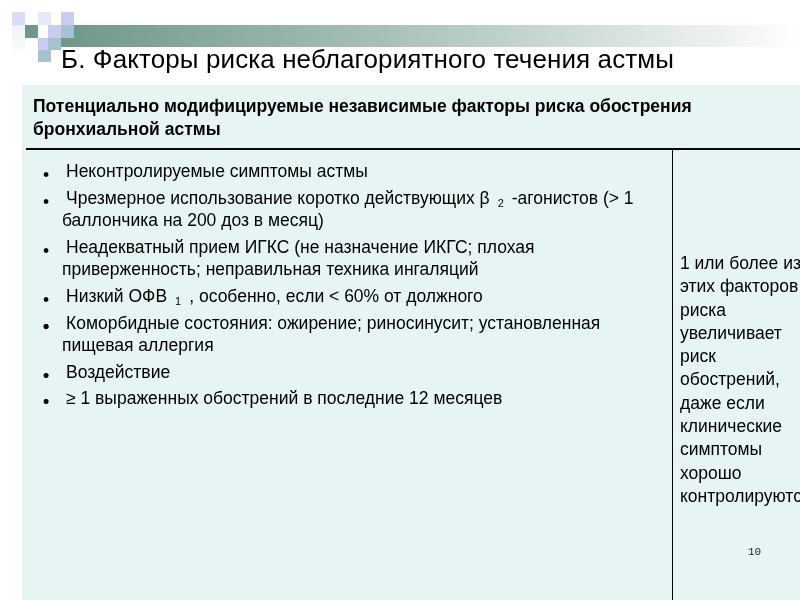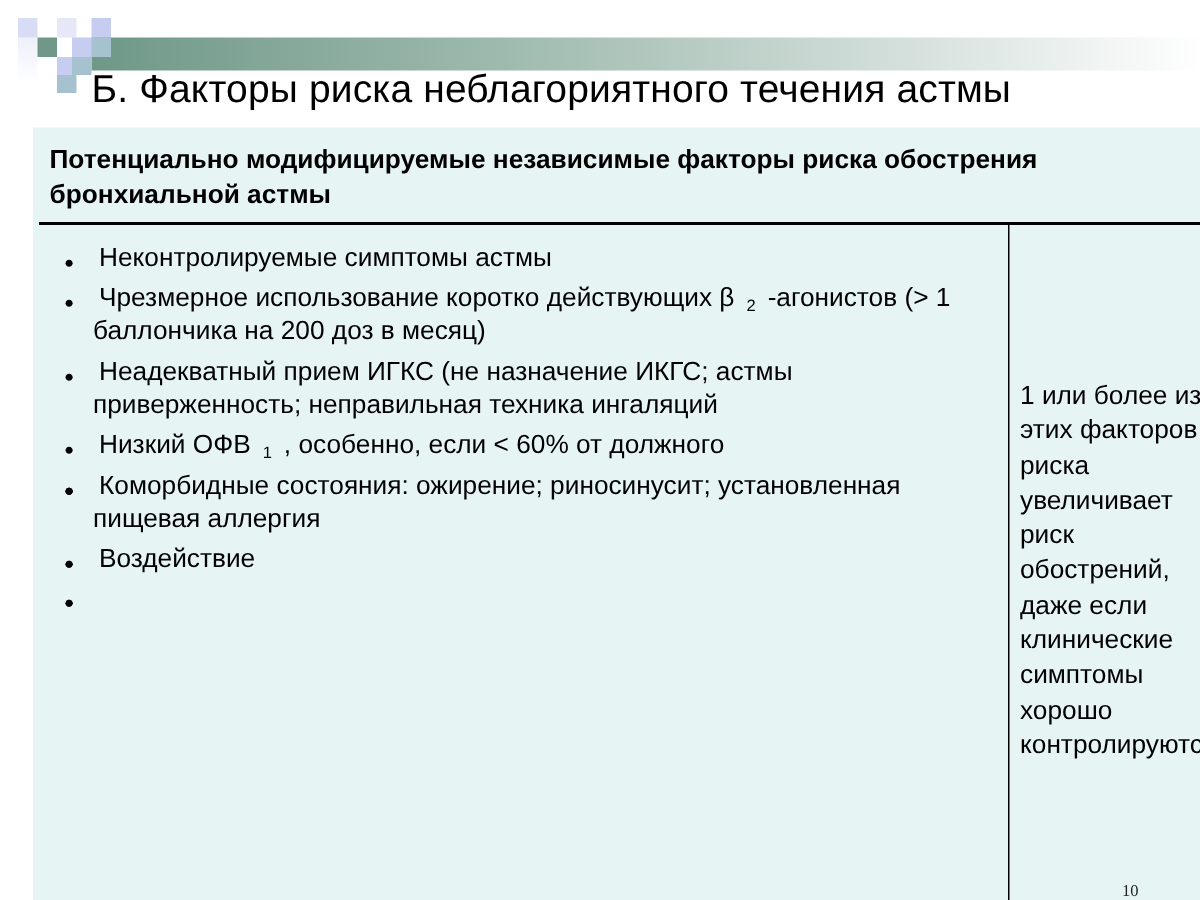--- a/index.html
+++ b/index.html
@@ -48,22 +48,22 @@
   .item { position:relative; padding-left:25px; }
   .item .bullet { position:absolute; left:2px; top:0; }
   .plain { padding-left:0; }
   sub { font-size:11px; vertical-align:-3px; line-height:0; }
 
   .right-cell {
     position:absolute; left:654px; top:163px; width:126px;
     font-size:17.5px; line-height:23.3px;
   }
   .page-num {
-    position:absolute; left:736px; top:576px; font-size:11px;
-    font-family:Liberation Serif, serif; color:#222;
+    position:absolute; left:736px; top:534px; font-size:11px;
+    font-family:Liberation Mono, monospace; color:#222;
   }
 </style>
 </head>
 <body>
 
 <div class="sq sq10"></div>
 <div class="sq sq1"></div>
 <div class="sq sq3"></div>
 <div class="sq sq5"></div>
 <div class="title-bar"></div>
@@ -85,21 +85,21 @@
     <div class="item">
       <span class="bullet">•</span>
       <span>Неконтролируемые симптомы астмы</span>
     </div>
     <div class="item">
       <span class="bullet">•</span>
       <span>Чрезмерное использование коротко действующих β</span><sub>2</sub><span>-агонистов (&gt; 1 баллончика на 200 доз в месяц)</span>
     </div>
     <div class="item">
       <span class="bullet">•</span>
-      <span>Неадекватный прием ИГКС (не назначение ИКГС; астмы приверженность; неправильная техника ингаляций</span>
+      <span>Неадекватный прием ИГКС (не назначение ИКГС; плохая приверженность; неправильная техника ингаляций</span>
     </div>
     <div class="item">
       <span class="bullet">•</span>
       <span>Низкий ОФВ</span><sub>1</sub><span>, особенно, если &lt; 60% от должного</span>
     </div>
     <div class="item">
       <span class="bullet">•</span>
     </div>
     <div class="item">
       <span class="bullet">•</span>
@@ -113,19 +113,20 @@
     </div>
     <div class="item">
       <span class="bullet">•</span>
       <span>Воздействие</span>
     </div>
     <div class="item">
       <span class="bullet">•</span>
     </div>
     <div class="item">
       <span class="bullet">•</span>
+      <span>≥ 1 выраженных обострений в последние 12 месяцев</span>
     </div>
   </div>
 
   <div class="right-cell">1 или более из этих факторов риска увеличивает риск обострений, даже если клинические симптомы хорошо контролируются</div>
 </div>
 
 <div class="page-num">10</div>
 
 </body></html>

